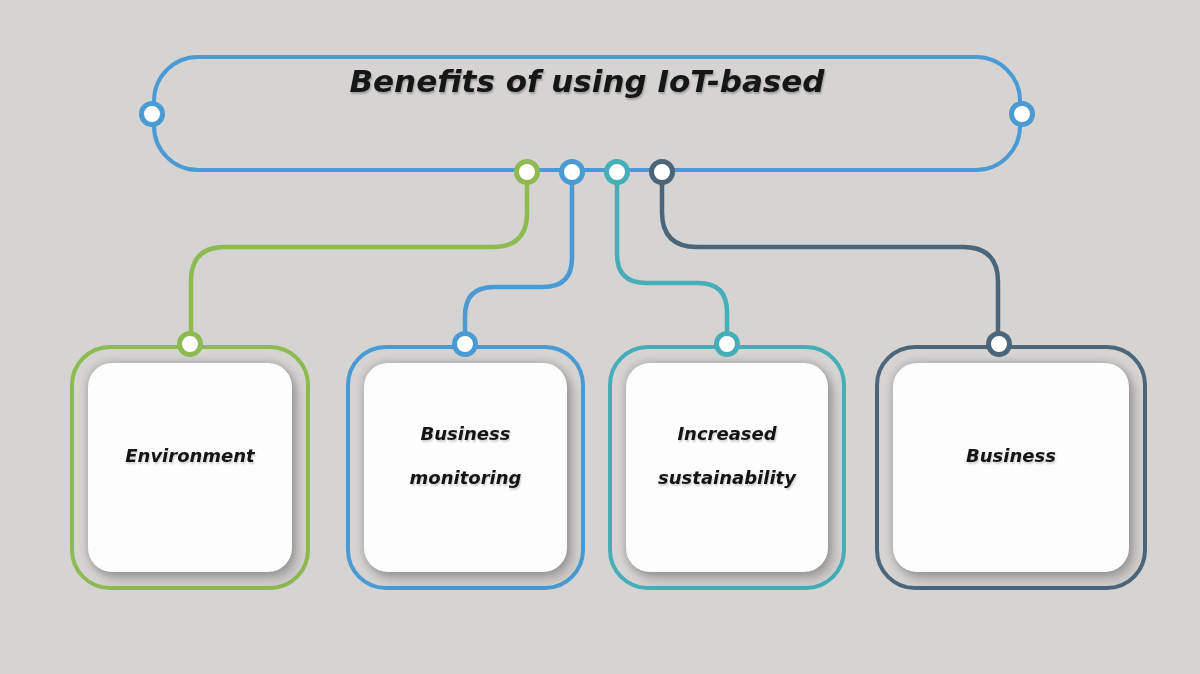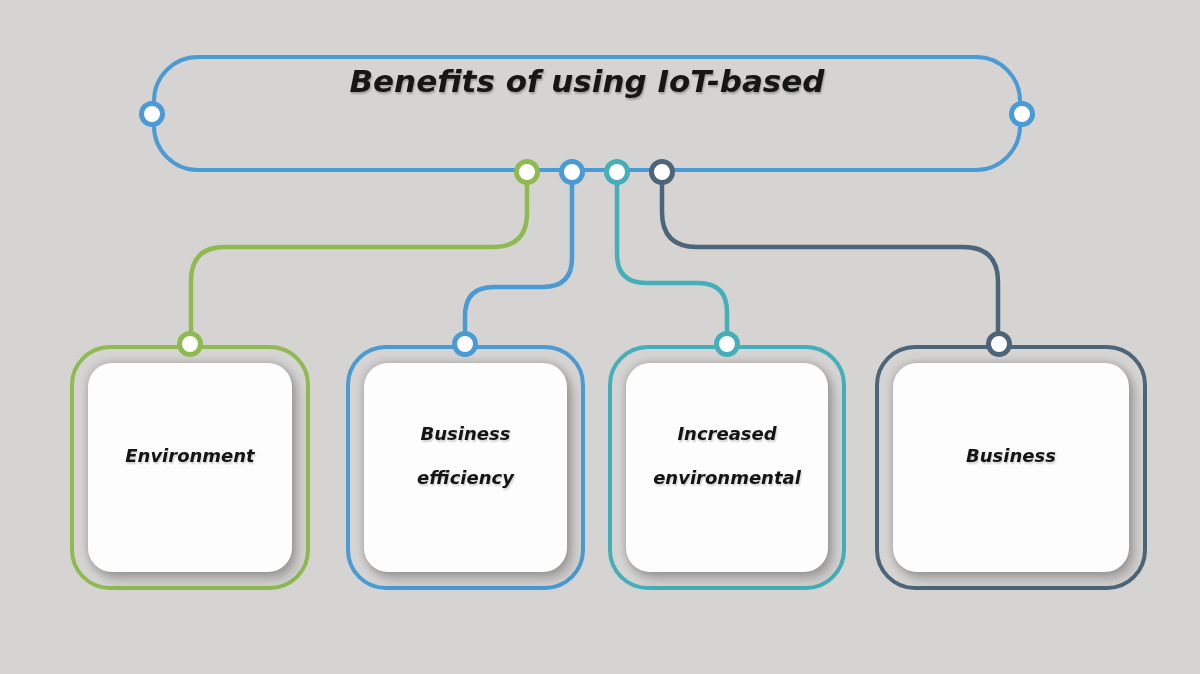--- a/index.html
+++ b/index.html
@@ -67,30 +67,30 @@
       <div class="card-label">
         <div>Environment</div>
       </div>
     </div>
   </div>
 
   <div class="card card-2" style="border-color: rgb(74, 154, 211);">
     <div class="card-inner" style="background-color: rgb(253, 253, 253);">
       <div class="card-label">
         <div>Business</div>
-        <div>efficiency</div>
+        <div>monitoring</div>
       </div>
     </div>
   </div>
 
   <div class="card card-3" style="border-color: rgb(69, 174, 184);">
     <div class="card-inner" style="background-color: rgb(253, 253, 253);">
       <div class="card-label">
         <div>Increased</div>
-        <div>environmental</div>
+        <div>sustainability</div>
       </div>
     </div>
   </div>
 
   <div class="card card-4" style="border-color: rgb(77, 101, 121);">
     <div class="card-inner" style="background-color: rgb(253, 253, 253);">
       <div class="card-label">
         <div>Business</div>
       </div>
     </div>

